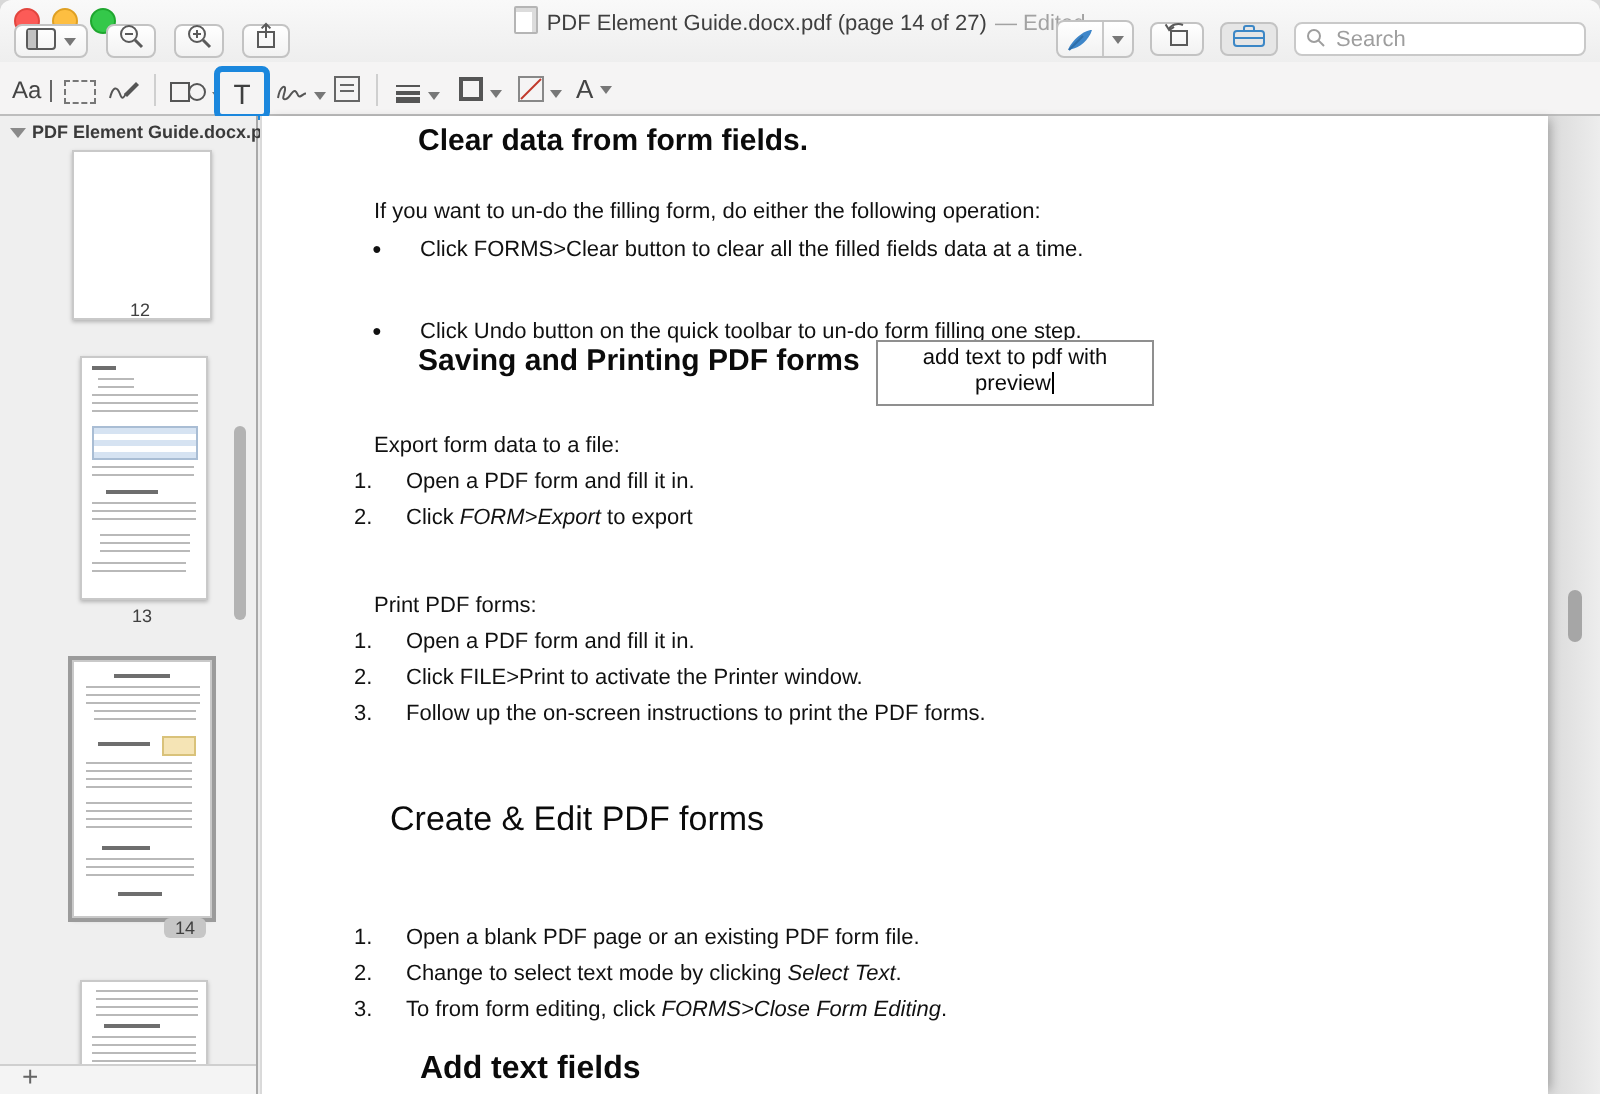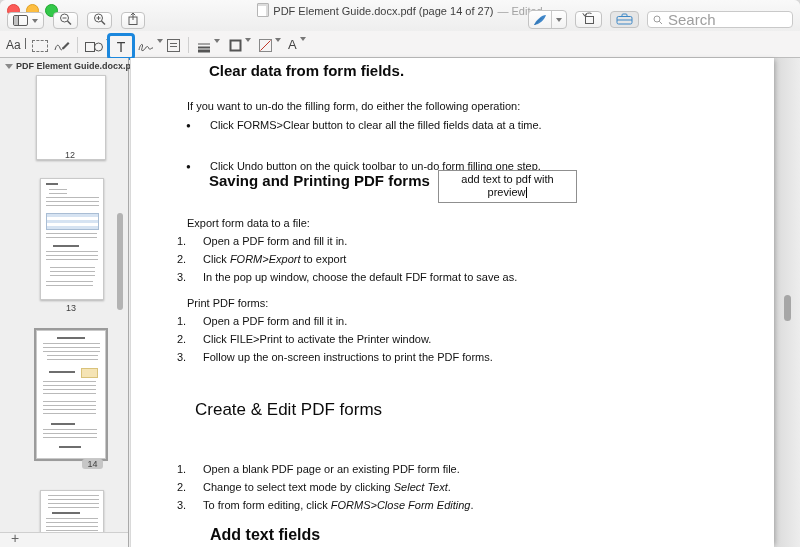--- a/index.html
+++ b/index.html
@@ -17,26 +17,26 @@
   .doc-ic{display:inline-block;width:10px;height:12px;background:#fff;border:1px solid #b5b5b5;border-radius:1px;vertical-align:-2px;margin-right:4px;box-shadow:inset -2px 2px 0 #dcdcdc;}
   .tb-left{position:absolute;left:7px;top:12px;display:flex;gap:9px;align-items:center;}
   .tb-right{position:absolute;right:7px;top:10px;display:flex;gap:8px;align-items:center;}
   .btn{height:17px;background:linear-gradient(#ffffff,#f2f2f2);border:1px solid #c3c3c3;border-radius:4px;display:flex;align-items:center;justify-content:center;padding:0 5px;box-sizing:border-box;cursor:default;}
   .btn.active{background:#e6e6e6;}
   .seg{display:flex;height:17px;border:1px solid #c3c3c3;border-radius:4px;overflow:hidden;background:linear-gradient(#ffffff,#f2f2f2);}
   .seg .cell{display:flex;align-items:center;justify-content:center;padding:0 4px;}
   .seg .cell+.cell{border-left:1px solid #c9c9c9;}
   .chev{width:0;height:0;border-left:3px solid transparent;border-right:3px solid transparent;border-top:4px solid #777;display:inline-block;}
   .search{width:146px;height:17px;background:#fff;border:1px solid #c9c9c9;border-radius:4px;display:flex;align-items:center;padding:0 5px;box-sizing:border-box;gap:3px;}
-  .search input{border:none;outline:none;background:transparent;font-size:15px;color:#444;width:100%;font-family:inherit;}
+  .search input{border:none;outline:none;background:transparent;font-size:11px;color:#444;width:100%;font-family:inherit;}
   .search input::placeholder{color:#9e9e9e;}
 
   
   .markupbar{position:absolute;left:0;top:31px;right:0;height:27px;background:#f5f4f4;border-bottom:1px solid #bdbdbd;box-sizing:border-box;}
-  .mi{position:absolute;display:flex;gap:3px;color:#4d4d4d;cursor:default;}
+  .mi{position:absolute;display:flex;align-items:center;gap:3px;color:#4d4d4d;cursor:default;}
   .glyph{font-size:12px;color:#444;}
   .tcur{width:1px;height:11px;background:#666;display:inline-block;margin-left:1px;}
   .selbox{width:14px;height:10px;border:1px dashed #777;}
   .vdiv{position:absolute;width:1px;height:16px;background:#cfcfcf;top:6px;}
   .tbtn{position:absolute;left:107px;top:2px;width:22px;height:21px;border:3px solid #1b87dd;border-radius:4px;background:#f5f4f4;display:flex;align-items:center;justify-content:center;}
   .tbtn span{font-size:14px;color:#3f3f3f;font-weight:500;}
 
   
   .sidebar{position:absolute;left:0;top:58px;width:129px;bottom:0;background:#efefef;border-right:1px solid #a9a9a9;box-sizing:border-box;}
   .sb-header{position:absolute;left:5px;top:3px;font-size:9px;font-weight:bold;color:#3a3a3a;white-space:nowrap;display:flex;align-items:center;gap:3px;}
@@ -320,23 +320,20 @@
       </div>
 
       <div class="prow" style="top:159px;">Export form data to a file:</div>
 
       <div class="steprow" style="top:177px;">
         <span class="num">1.</span><span><span>Open a PDF form and fill it in.</span><i></i><span></span></span>
       </div>
       <div class="steprow" style="top:195px;">
         <span class="num">2.</span><span><span>Click </span><i>FORM&gt;Export</i><span> to export</span></span>
       </div>
-      <div class="steprow" style="top:213px;">
-        <span class="num">3.</span><span><span>In the pop up window, choose the default FDF format to save as.</span><i></i><span></span></span>
-      </div>
 
       <div class="prow" style="top:239px;">Print PDF forms:</div>
 
       <div class="steprow" style="top:257px;">
         <span class="num">1.</span><span><span>Open a PDF form and fill it in.</span><i></i><span></span></span>
       </div>
       <div class="steprow" style="top:275px;">
         <span class="num">2.</span><span><span>Click FILE&gt;Print to activate the Printer window.</span><i></i><span></span></span>
       </div>
       <div class="steprow" style="top:293px;">

